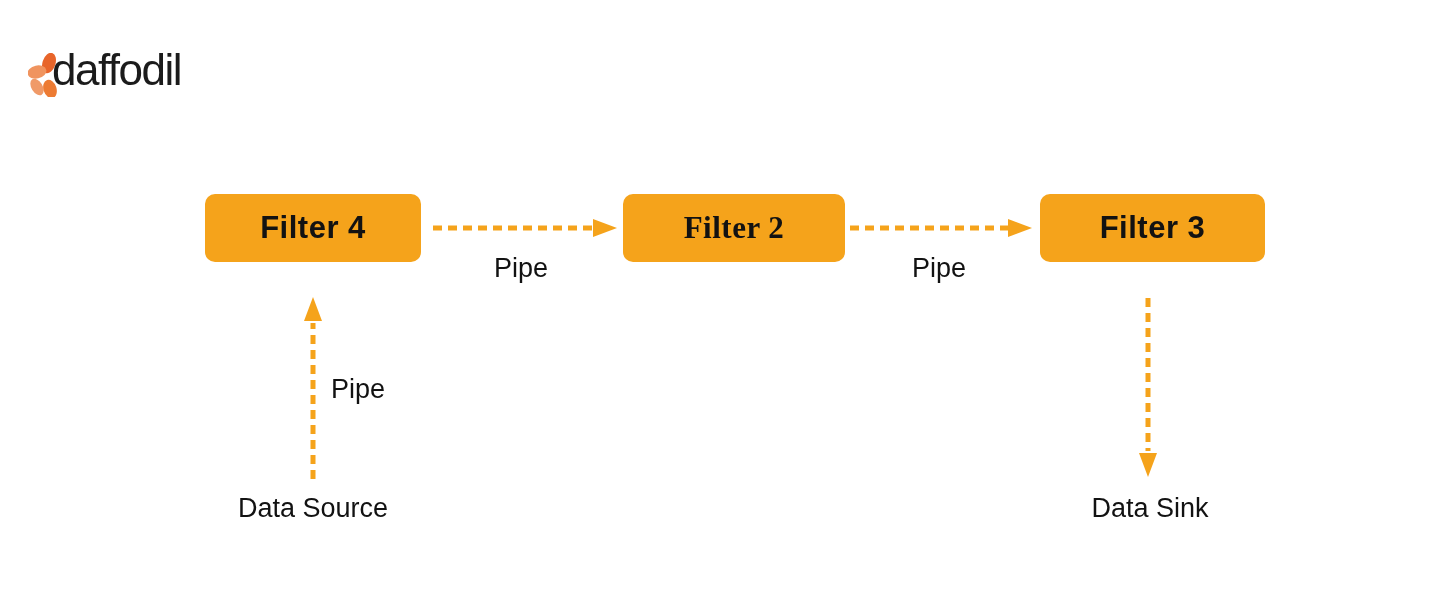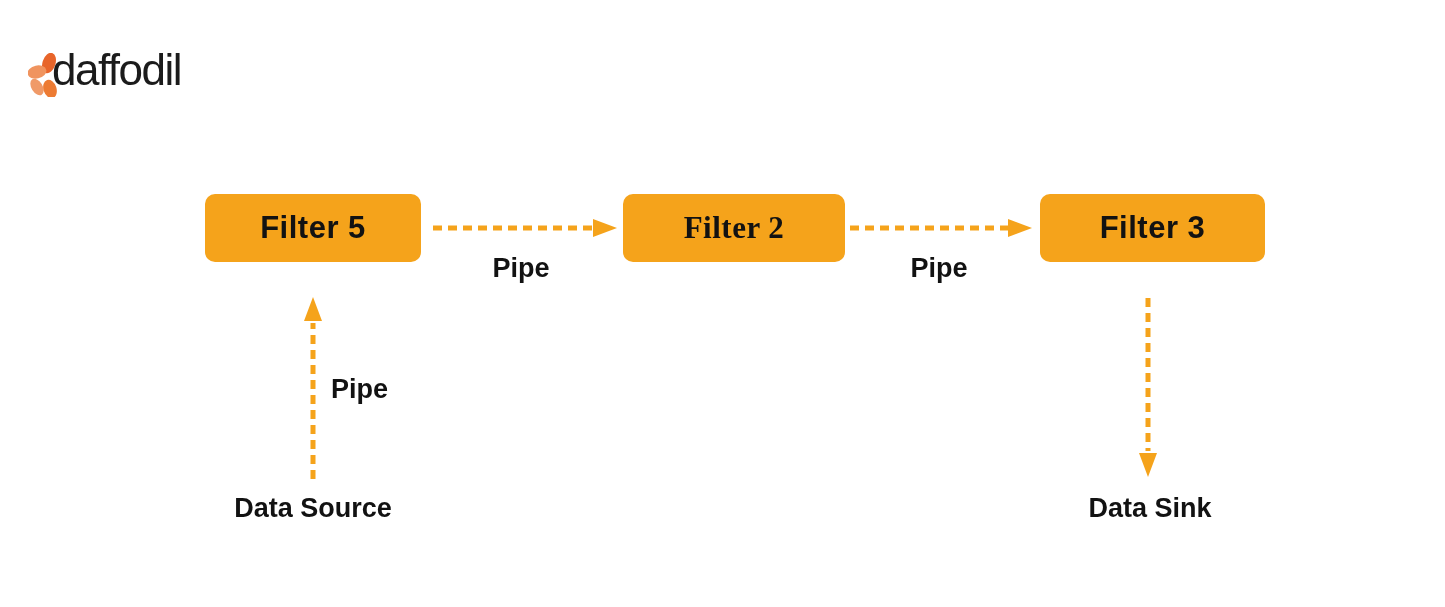--- a/index.html
+++ b/index.html
@@ -44,21 +44,21 @@
   
   .arrow{position:absolute;overflow:visible;}
   .arrow line{stroke:var(--orange);stroke-width:5;stroke-dasharray:9 6;}
   .arrow polygon{fill:var(--orange);}
   #arrow-right-1{left:433px;top:201px;}
   #arrow-right-2{left:850px;top:201px;}
   #arrow-up-1{left:303px;top:280px;}
   #arrow-down-1{left:1138px;top:281px;}
   
   .flow-label{
-    position:absolute;font-weight:bold;color:var(--ink);
+    position:absolute;font-weight:normal;color:var(--ink);
     font-size:27px;line-height:30px;white-space:nowrap;
   }
   #pipe-label-1{left:471px;top:236px;width:100px;text-align:center;}
   #pipe-label-2{left:889px;top:236px;width:100px;text-align:center;}
   #pipe-label-3{left:331px;top:357px;}
   #source-label{left:163px;top:476px;width:300px;text-align:center;}
   #sink-label{left:1000px;top:476px;width:300px;text-align:center;}
 </style>
 </head>
 <body>
@@ -69,21 +69,21 @@
     <svg class="logo-flower" viewBox="0 0 34 44" aria-hidden="true">
       <ellipse cx="21" cy="10" rx="6.5" ry="10.5" transform="rotate(18 21 10)" fill="#E8652A"></ellipse>
       <ellipse cx="9" cy="19" rx="9.5" ry="6.5" transform="rotate(-12 9 19)" fill="#F0945F"></ellipse>
       <ellipse cx="9" cy="34" rx="5.5" ry="9" transform="rotate(-32 9 34)" fill="#F09A68"></ellipse>
       <ellipse cx="22" cy="36" rx="6.5" ry="9.5" transform="rotate(-18 22 36)" fill="#ED7B33"></ellipse>
     </svg>
     <span class="logo-text">daffodil</span>
   </div>
 
   <div class="node" id="node-f1">
-    <span class="node-label">Filter 5</span>
+    <span class="node-label">Filter 4</span>
   </div>
   <div class="node" id="node-f2">
     <span class="node-label">Filter 2</span>
   </div>
   <div class="node" id="node-f3">
     <span class="node-label">Filter 3</span>
   </div>
 
   <svg class="arrow" id="arrow-right-1" width="186" height="20" aria-hidden="true">
     <line x1="0" y1="10" x2="160" y2="10"></line>

